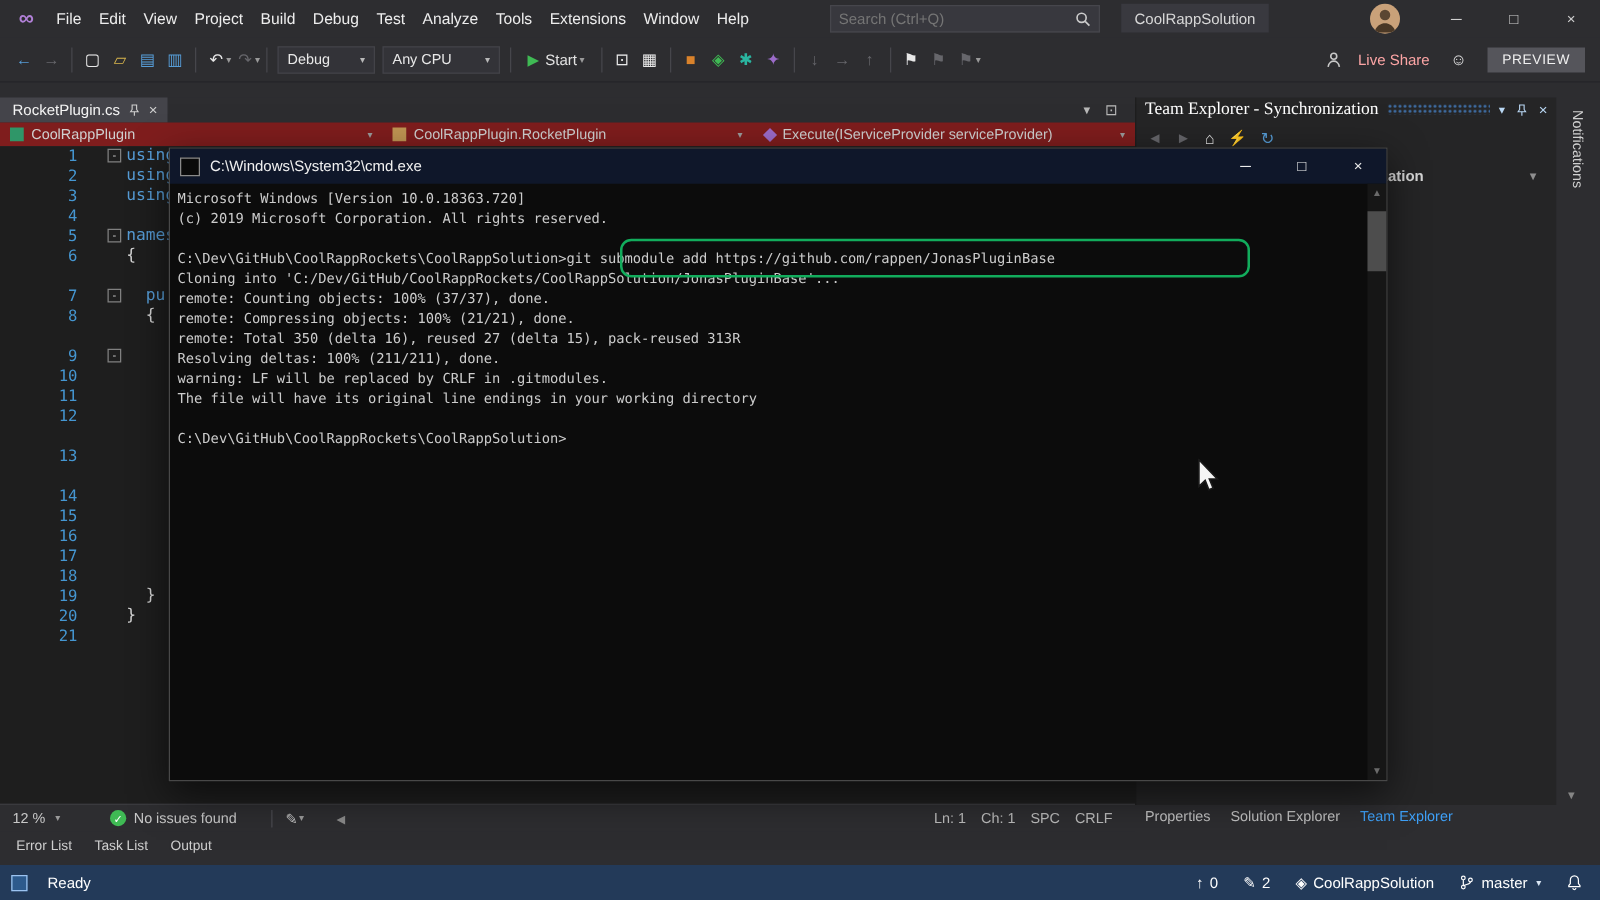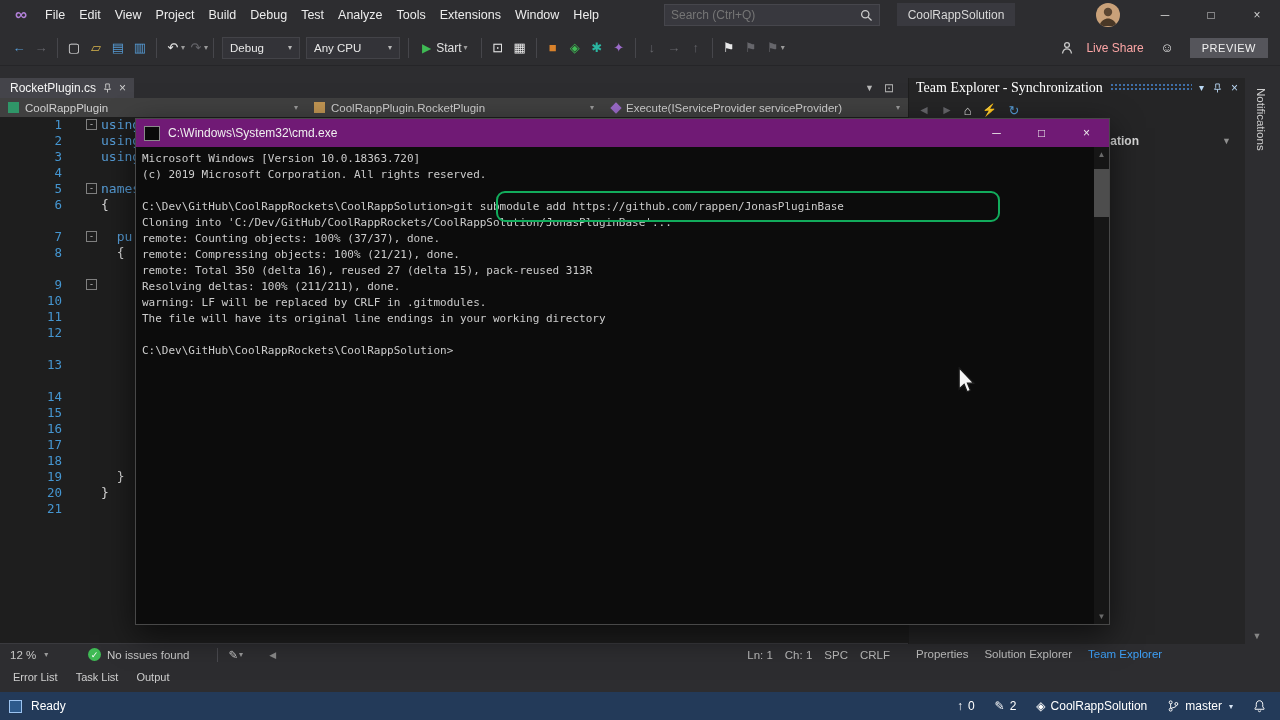--- a/index.html
+++ b/index.html
@@ -44,21 +44,21 @@
   .preview-chip{background:#55555b;color:#f0f0f0;font-size:11px;padding:4px 12px;letter-spacing:.5px;}
 
   
   #tabstrip{position:absolute;left:0;top:78px;width:908px;height:20px;display:flex;
             align-items:stretch;background:#2d2d30;}
   .tab{display:flex;align-items:center;gap:7px;background:#44444a;color:#f4f4f4;
        font-size:12px;padding:0 8px 0 10px;}
   .tab .close-icon{color:#cfcfcf;font-size:12px;}
   .tabstrip-end{margin-left:auto;display:flex;align-items:center;gap:10px;margin-right:14px;
        color:#b8b8b8;}
-  #breadcrumbs{position:absolute;left:0;top:98px;width:908px;height:19px;background:#404040;
+  #breadcrumbs{position:absolute;left:0;top:98px;width:908px;height:19px;background:#7f1d1d;
        display:flex;font-size:11.5px;color:#cfcfcf;align-items:center;}
   .crumb{display:flex;align-items:center;height:100%;padding:0 8px;box-sizing:border-box;}
   .crumb .caret{margin-left:auto;font-size:8px;color:#9a9a9a;padding-left:8px;}
   .crumb1{width:306px;}.crumb2{width:296px;}.crumb3{width:306px;}
   .ci{width:11px;height:11px;margin-right:6px;flex-shrink:0;}
   .ci-project{background:#2f9668;}
   .ci-class{background:#c09553;}
   .ci-method{width:8px;height:8px;background:#9b6bc9;transform:rotate(45deg);margin-left:2px;}
 
   #code-area{position:absolute;left:0;top:117px;width:908px;height:526px;background:#1e1e1e;
@@ -111,40 +111,40 @@
       font-size:11.5px;color:#c0c0c0;align-items:center;}
   .right-tab{padding:2px 8px;}
   .right-tab.active{color:#3ea0f7;}
 
   #notif-strip{position:absolute;left:1246px;top:78px;width:34px;height:566px;}
   .notif-tab{writing-mode:vertical-rl;font-size:11.5px;color:#cfcfcf;margin:10px 0 0 9px;}
 
   
   #cmd-window{position:absolute;left:135px;top:118px;width:975px;height:507px;background:#0c0c0c;
       border:1px solid #484848;box-shadow:0 10px 30px rgba(0,0,0,.6);box-sizing:border-box;z-index:50;}
-  #cmd-titlebar{height:28px;background:#701a75;display:flex;align-items:center;}
+  #cmd-titlebar{height:28px;background:#0f172a;display:flex;align-items:center;}
   .cmd-appicon{width:14px;height:13px;background:#0a0a0a;border:1px solid #8a8a8a;margin:0 8px;}
   .cmd-title{font-size:12px;color:#f0f0f0;}
   .cmd-controls{margin-left:auto;display:flex;}
   .cmd-btn{width:45px;height:28px;display:flex;align-items:center;justify-content:center;
       color:#ececec;font-size:12px;}
   #cmd-body{position:absolute;left:0;top:28px;right:0;bottom:0;padding:4px 22px 4px 6px;
       font-family:"DejaVu Sans Mono","Liberation Mono",monospace;font-size:11px;line-height:16px;
       color:#cccccc;overflow:hidden;}
   .cmd-line{white-space:pre;min-height:16px;}
   #cmd-scrollbar{position:absolute;top:28px;right:0;bottom:0;width:15px;background:#161616;}
   #cmd-scrollbar .arr{position:absolute;left:0;width:15px;text-align:center;color:#6a6a6a;font-size:8px;}
   .cmd-thumb{position:absolute;top:22px;left:0;width:15px;height:48px;background:#4d4d4d;}
   #highlight-box{position:absolute;left:360px;top:44px;width:500px;height:27px;
       border:2px solid #12ac5c;border-radius:9px;pointer-events:none;}
 
   
   #statusbar{position:absolute;left:0;top:692px;width:1280px;height:28px;background:#233a59;
       display:flex;align-items:center;color:#ffffff;font-size:12px;z-index:5;}
-  .sb-left{display:flex;align-items:center;gap:9px;margin-left:9px;}
+  .sb-left{display:flex;align-items:center;gap:16px;margin-left:9px;}
   .sb-winicon{width:11px;height:11px;border:1px solid #9cc3f0;background:#2d5a8c;}
   .sb-right{margin-left:auto;display:flex;align-items:center;gap:20px;margin-right:14px;}
   .sb-group{display:flex;align-items:center;gap:5px;}
   .sb-caret{font-size:8px;color:#d9e6f5;margin-left:2px;}
   .sb-glyph{font-size:12px;}
 
   #mouse-cursor{position:absolute;left:957px;top:367px;z-index:60;pointer-events:none;}
 </style>
 </head>
 <body>

